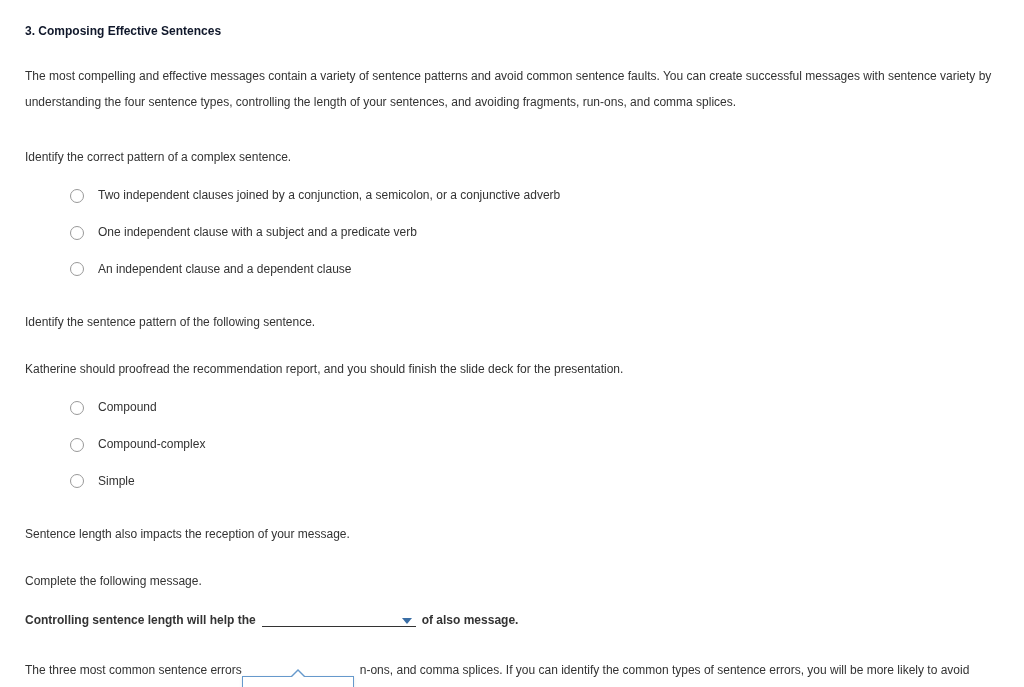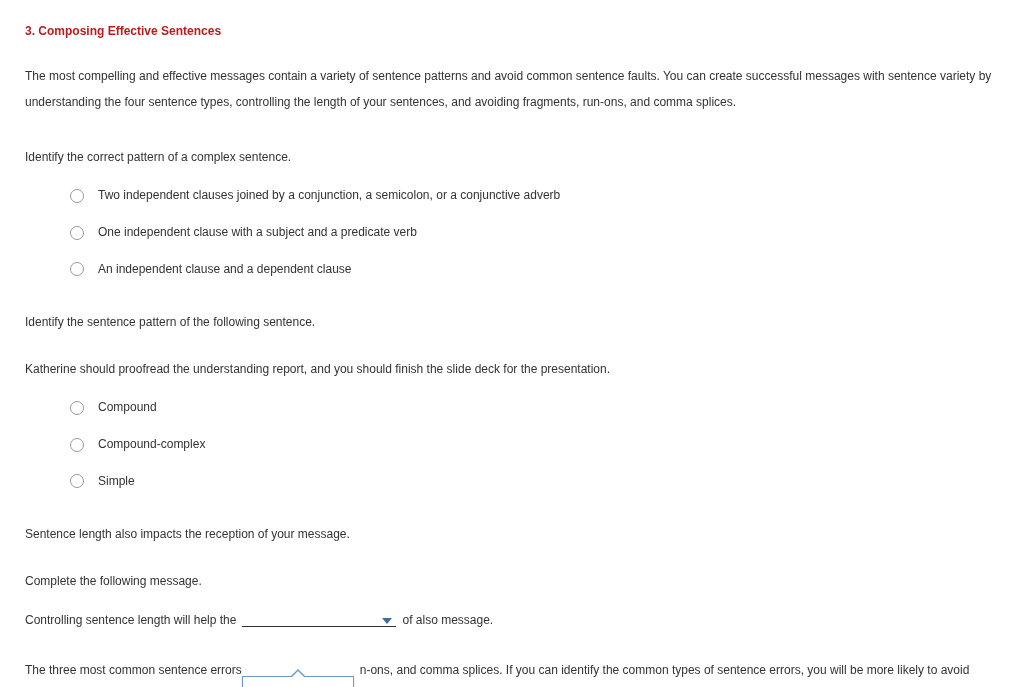--- a/index.html
+++ b/index.html
@@ -5,21 +5,21 @@
   body {
     font-family: Verdana, Geneva, sans-serif;
     font-size: 12px;
     color: #333;
     margin: 0;
     padding: 20px 25px;
     line-height: 1.9;
     background: #fff;
   }
   .heading {
-    color: #b91c1c;
+    color: #0f172a;
     font-weight: bold;
     font-size: 12px;
     margin-bottom: 20px;
   }
   .intro {
     margin-bottom: 30px;
     line-height: 2.2;
   }
   .question-prompt {
     margin-bottom: 16px;
@@ -49,20 +49,21 @@
     margin-top: 24px;
     margin-bottom: 8px;
   }
   .fill-row {
     display: flex;
     align-items: flex-end;
     flex-wrap: wrap;
     gap: 4px;
     margin-bottom: 24px;
     position: relative;
+    font-weight: bold;
   }
   .blank-slot {
     display: inline-flex;
     align-items: flex-end;
     border-bottom: 1px solid #333;
     min-width: 150px;
     height: 18px;
     margin: 0 2px;
     position: relative;
     justify-content: flex-end;
@@ -132,21 +133,21 @@
     <span class="radio"></span>
     <span>One independent clause with a subject and a predicate verb</span>
   </div>
   <div class="option-row">
     <span class="radio"></span>
     <span>An independent clause and a dependent clause</span>
   </div>
 </div>
 
 <div class="question-prompt italic">Identify the sentence pattern of the following sentence.</div>
-<div class="question-prompt">Katherine should proofread the understanding report, and you should finish the slide deck for the presentation.</div>
+<div class="question-prompt">Katherine should proofread the recommendation report, and you should finish the slide deck for the presentation.</div>
 <div class="options">
   <div class="option-row">
     <span class="radio"></span>
     <span>Compound</span>
   </div>
   <div class="option-row">
     <span class="radio"></span>
     <span>Compound-complex</span>
   </div>
   <div class="option-row">

